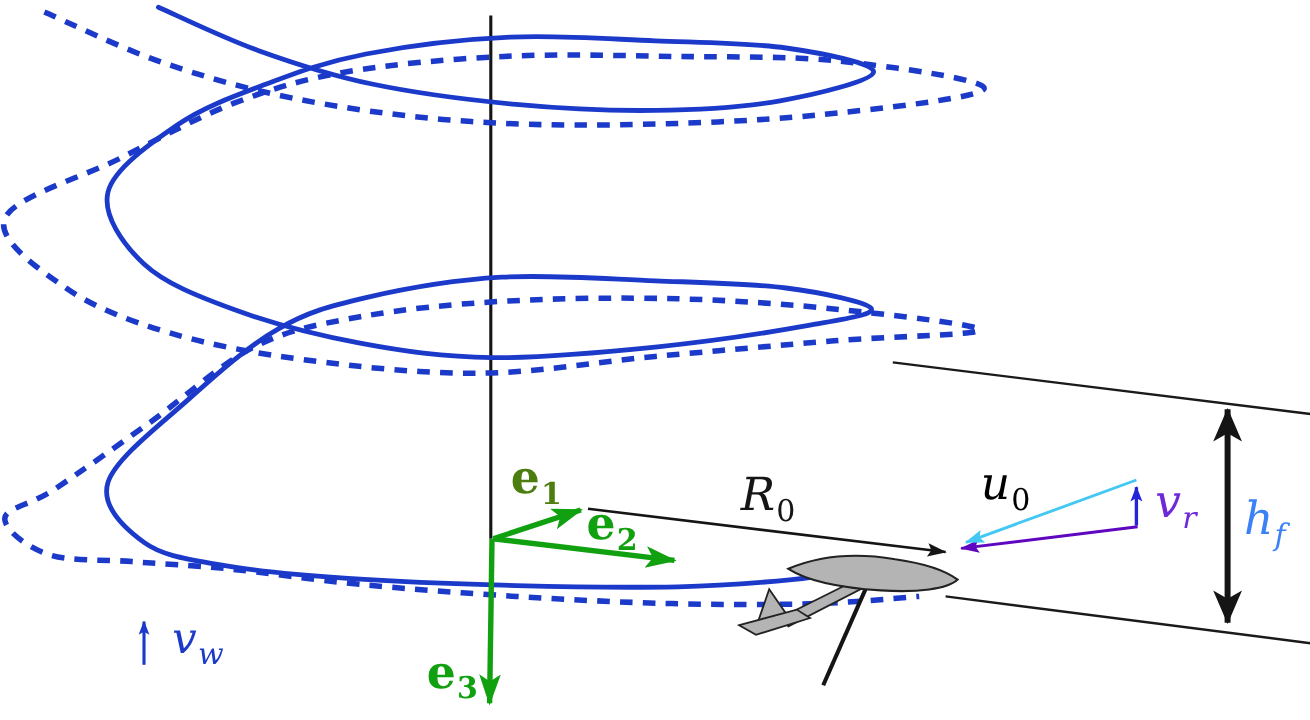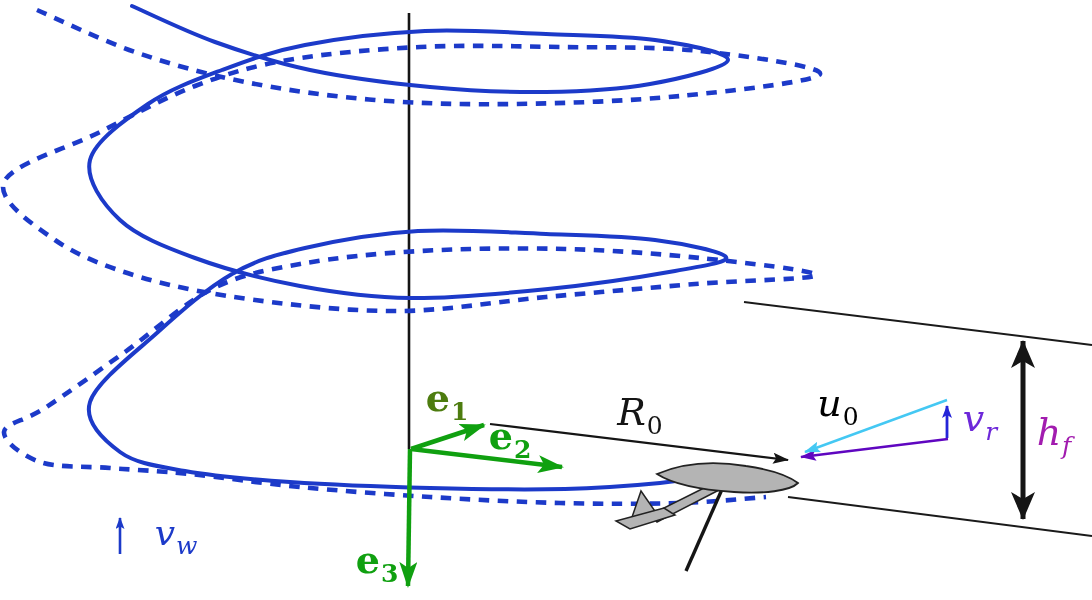--- a/index.html
+++ b/index.html
@@ -79,24 +79,24 @@
 
   <div class="lbl" style="left:640px;top:412px;color:#151515;">
     <span class="main">R</span><span class="sub">0</span>
   </div>
   <div class="lbl" style="left: 838px; top: 403px; color: #000000;">
     <span class="main">u</span><span class="sub">0</span>
   </div>
   <div class="lbl" style="left: 980px; top: 418px; color: #6d28d9;">
     <span class="main">v</span><span class="sub it">r</span>
   </div>
-  <div class="lbl" style="left:1054px;top:432px;color:#a21caf;">
+  <div class="lbl" style="left:1054px;top:432px;color:#3b82f6;">
     <span class="main">h</span><span class="sub it">f</span>
   </div>
-  <div class="lbl" style="left: 165px; top: 533px; font-size: 36px; color: rgb(28, 58, 201); margin-left: 11px;">
+  <div class="lbl" style="left: 165px; top: 533px; font-size: 36px; color: rgb(28, 58, 201);">
     <span class="main">v</span><span class="sub it">w</span>
   </div>
   <div class="lbl bold" style="left: 447px; top: 398px; color: #4d7c0f;">
     <span class="main">e</span><span class="sub">1</span>
   </div>
   <div class="lbl bold" style="left: 510px; top: 436px; color: rgb(16, 160, 16);">
     <span class="main">e</span><span class="sub">2</span>
   </div>
   <div class="lbl bold" style="left: 377px; top: 540px; color: rgb(16, 160, 16); margin-top: 20px;">
     <span class="main">e</span><span class="sub">3</span>

